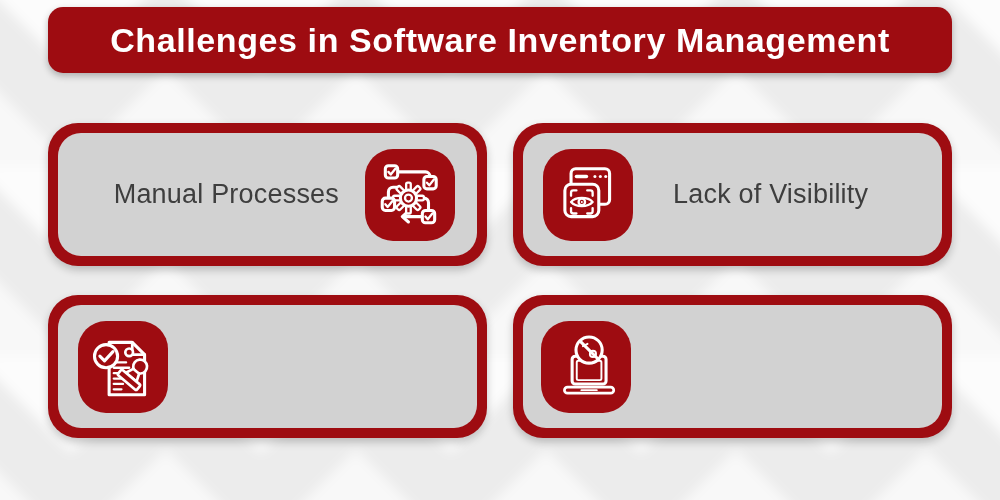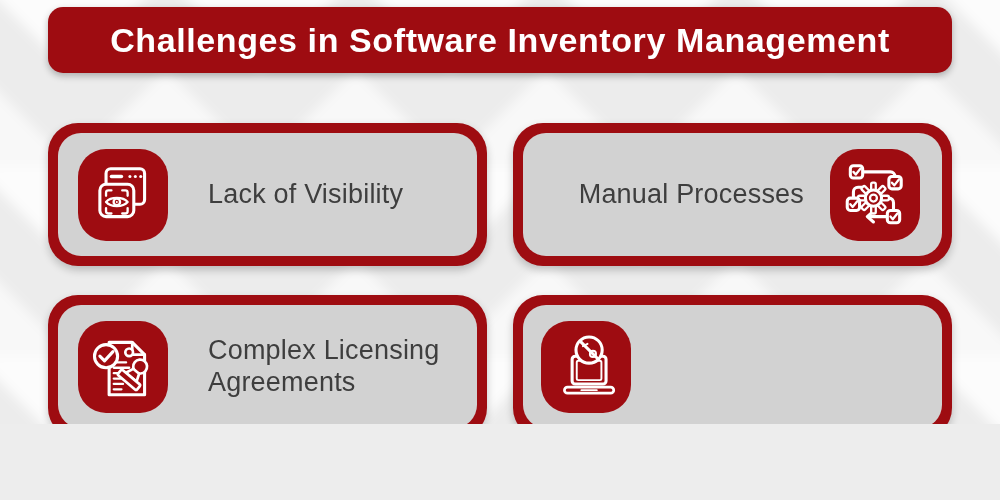--- a/index.html
+++ b/index.html
@@ -1,21 +1,21 @@
 <!DOCTYPE html>
 <html><head>
 <meta charset="utf-8">
 <style>
   html,body{margin:0;padding:0;}
   body{
     width:1000px;height:500px;overflow:hidden;
     font-family:"Liberation Sans", sans-serif;
     background:#ededed;
   }
-  .stage{position:relative;width:1000px;height:424px;background:#ededed;overflow:hidden;}
+  .stage{position:relative;width:1000px;height:500px;background:#ededed;overflow:hidden;}
 
   
   .bg-pattern{
     position:absolute;inset:-24px;
     background-color:#ececec;
     background-image:
       linear-gradient(135deg, rgba(255,255,255,0.85) 25%, rgba(255,255,255,0) 26%),
       linear-gradient(225deg, rgba(255,255,255,0.85) 25%, rgba(255,255,255,0) 26%),
       linear-gradient(45deg,  rgba(255,255,255,0.65) 25%, rgba(255,255,255,0) 26%),
       linear-gradient(315deg, rgba(255,255,255,0.65) 25%, rgba(255,255,255,0) 26%);
@@ -72,43 +72,20 @@
 <div class="stage">
   <div class="bg-pattern"></div>
 
   <header class="title-bar">
     <h1>Challenges in Software Inventory Management</h1>
   </header>
 
   <main class="grid">
 
     <section class="card">
-      <div class="card-inner icon-left">
-        <div class="icon-tile">
-          <svg width="74" height="74" viewBox="0 0 96 96" fill="none" stroke="#ffffff" stroke-width="4" stroke-linecap="round" stroke-linejoin="round">
-            <rect x="26" y="14" width="50" height="46" rx="6"></rect>
-            <line x1="33" y1="24" x2="46" y2="24" stroke-width="4.5"></line>
-            <circle cx="57" cy="24" r="2" fill="#ffffff" stroke="none"></circle>
-            <circle cx="64" cy="24" r="2" fill="#ffffff" stroke="none"></circle>
-            <circle cx="71" cy="24" r="2" fill="#ffffff" stroke="none"></circle>
-            <rect x="18" y="34" width="44" height="42" rx="8" fill="#9E0C11"></rect>
-            <path d="M26 49 v-4 a3 3 0 0 1 3 -3 h4" stroke-width="3"></path>
-            <path d="M47 42 h4 a3 3 0 0 1 3 3 v4" stroke-width="3"></path>
-            <path d="M54 65 v4 a3 3 0 0 1 -3 3 h-4" stroke-width="3"></path>
-            <path d="M33 72 h-4 a3 3 0 0 1 -3 -3 v-4" stroke-width="3"></path>
-            <path d="M26 57 C32 50 48 50 54 57 C48 64 32 64 26 57 Z" stroke-width="3"></path>
-            <circle cx="40" cy="57" r="4.2" stroke-width="3"></circle>
-            <circle cx="40" cy="57" r="1.3" fill="#ffffff" stroke="none"></circle>
-          </svg>
-        </div>
-        <div class="card-label">Lack of Visibility</div>
-      </div>
-    </section>
-
-    <section class="card">
       <div class="card-inner icon-right">
         <div class="card-label">Manual Processes</div>
         <div class="icon-tile">
           <svg width="74" height="74" viewBox="0 0 96 96" fill="none" stroke="#ffffff" stroke-width="4" stroke-linecap="round" stroke-linejoin="round">
             <defs>
               <g id="cb">
                 <rect x="-8" y="-8" width="16" height="16" rx="4" fill="#9E0C11" stroke="#ffffff" stroke-width="4"></rect>
                 <path d="M-4 0 l3 3.5 l6 -7.5" stroke="#ffffff" stroke-width="3" fill="none"></path>
               </g>
             </defs>
@@ -135,39 +112,61 @@
             <use href="#cb" x="72" y="76"></use>
           </svg>
         </div>
       </div>
     </section>
 
     <section class="card">
       <div class="card-inner icon-left">
         <div class="icon-tile">
           <svg width="74" height="74" viewBox="0 0 96 96" fill="none" stroke="#ffffff" stroke-width="4" stroke-linecap="round" stroke-linejoin="round">
+            <rect x="26" y="14" width="50" height="46" rx="6"></rect>
+            <line x1="33" y1="24" x2="46" y2="24" stroke-width="4.5"></line>
+            <circle cx="57" cy="24" r="2" fill="#ffffff" stroke="none"></circle>
+            <circle cx="64" cy="24" r="2" fill="#ffffff" stroke="none"></circle>
+            <circle cx="71" cy="24" r="2" fill="#ffffff" stroke="none"></circle>
+            <rect x="18" y="34" width="44" height="42" rx="8" fill="#9E0C11"></rect>
+            <path d="M26 49 v-4 a3 3 0 0 1 3 -3 h4" stroke-width="3"></path>
+            <path d="M47 42 h4 a3 3 0 0 1 3 3 v4" stroke-width="3"></path>
+            <path d="M54 65 v4 a3 3 0 0 1 -3 3 h-4" stroke-width="3"></path>
+            <path d="M33 72 h-4 a3 3 0 0 1 -3 -3 v-4" stroke-width="3"></path>
+            <path d="M26 57 C32 50 48 50 54 57 C48 64 32 64 26 57 Z" stroke-width="3"></path>
+            <circle cx="40" cy="57" r="4.2" stroke-width="3"></circle>
+            <circle cx="40" cy="57" r="1.3" fill="#ffffff" stroke="none"></circle>
+          </svg>
+        </div>
+        <div class="card-label">Lack of Visibility</div>
+      </div>
+    </section>
+
+    <section class="card">
+      <div class="card-inner icon-left">
+        <div class="icon-tile">
+          <svg width="74" height="74" viewBox="0 0 96 96" fill="none" stroke="#ffffff" stroke-width="4" stroke-linecap="round" stroke-linejoin="round">
             <path d="M30 16 H60 L76 32 V84 H30 Z" fill="#9E0C11"></path>
             <path d="M60 16 V32 H76" stroke-width="3.5"></path>
             <path d="M36 42 H52" stroke-width="3"></path>
             <path d="M36 49 H56" stroke-width="3"></path>
             <path d="M36 56 H50" stroke-width="3"></path>
             <path d="M36 63 H56" stroke-width="3"></path>
             <path d="M36 70 H48" stroke-width="3"></path>
             <path d="M36 77 H46" stroke-width="3"></path>
             <circle cx="56" cy="29" r="5" fill="#9E0C11" stroke-width="3.5"></circle>
             <circle cx="26" cy="34" r="15" fill="#9E0C11"></circle>
             <path d="M18 34 l6 6 l11 -12"></path>
             <g transform="rotate(40 58 62)" fill="#9E0C11" stroke="#ffffff" stroke-width="3.5">
               <circle cx="58" cy="43" r="9"></circle>
               <path d="M53 51 h10 l4 10 h-18 z"></path>
               <rect x="42" y="61" width="32" height="9" rx="2"></rect>
             </g>
           </svg>
         </div>
-        <div class="card-label">Complex Licensing Agreements</div>
       </div>
     </section>
 
     <section class="card">
       <div class="card-inner icon-right">
         <div class="icon-tile">
           <svg width="74" height="74" viewBox="0 0 96 96" fill="none" stroke="#ffffff" stroke-width="4" stroke-linecap="round" stroke-linejoin="round">
             <rect x="30" y="34" width="44" height="36" rx="4" fill="#9E0C11"></rect>
             <rect x="36" y="40" width="32" height="25" rx="2" stroke-width="2.5"></rect>
             <rect x="20" y="74" width="64" height="8" rx="4" fill="#9E0C11" stroke-width="3.5"></rect>

